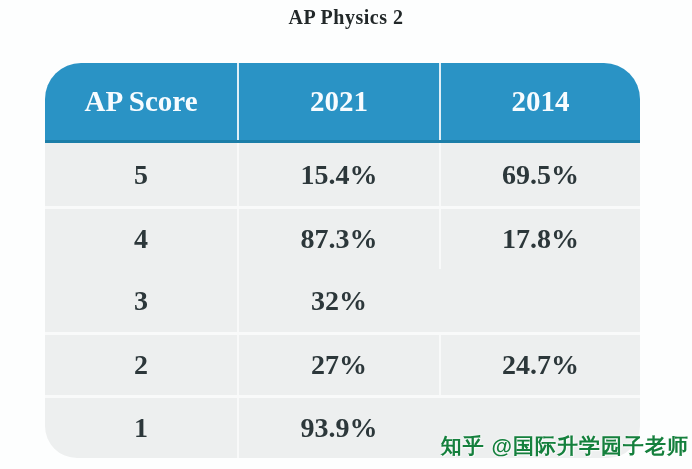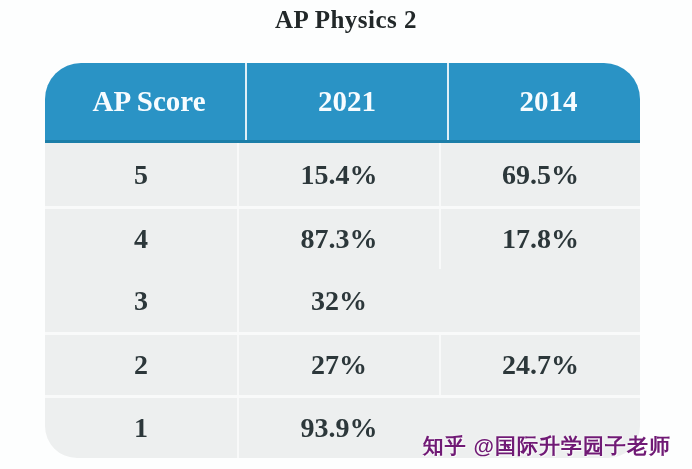--- a/index.html
+++ b/index.html
@@ -9,41 +9,40 @@
     background: #fdfefe;
     font-family: "Liberation Serif", serif;
     overflow: hidden;
   }
   .title {
     position: absolute;
     top: 6px;
     left: 0;
     width: 692px;
     text-align: center;
-    font-size: 25px;
+    font-size: 20px;
     font-weight: bold;
     color: #222829;
     letter-spacing: 0.5px;
   }
   .score-table {
     position: absolute;
     top: 63px;
     left: 45px;
     width: 595px;
     height: 395px;
     border-radius: 36px 36px 32px 32px;
     overflow: hidden;
   }
   .thead {
     display: grid;
     grid-template-columns: 192px 202px 201px;
     height: 80px;
     background: #2a93c5;
     border-bottom: 3px solid #1c7ea8;
-    padding-left: 8px;
   }
   .th {
     display: flex;
     align-items: center;
     justify-content: center;
     color: #f7fcff;
     font-size: 29px;
     font-weight: bold;
   }
   .th + .th { border-left: 2px solid rgba(255,255,255,0.85); }
@@ -58,27 +57,27 @@
     display: flex;
     align-items: center;
     justify-content: center;
     color: #2c373a;
     font-size: 28px;
     font-weight: bold;
   }
   .td + .td { border-left: 2px solid rgba(255,255,255,0.6); }
   .watermark {
     position: absolute;
-    right: 21px;
+    right: 3px;
     bottom: 9px;
     font-family: "Liberation Sans", sans-serif;
     font-size: 21px;
     font-weight: 600;
     letter-spacing: 1px;
-    color: #701a75;
+    color: #15803d;
     text-shadow: 0 0 3px rgba(255,255,255,0.95), 1px 1px 0 rgba(255,255,255,0.6);
     white-space: nowrap;
   }
 </style>
 </head>
 <body>
 
 <div class="title">AP Physics 2</div>
 
 <div class="score-table">

